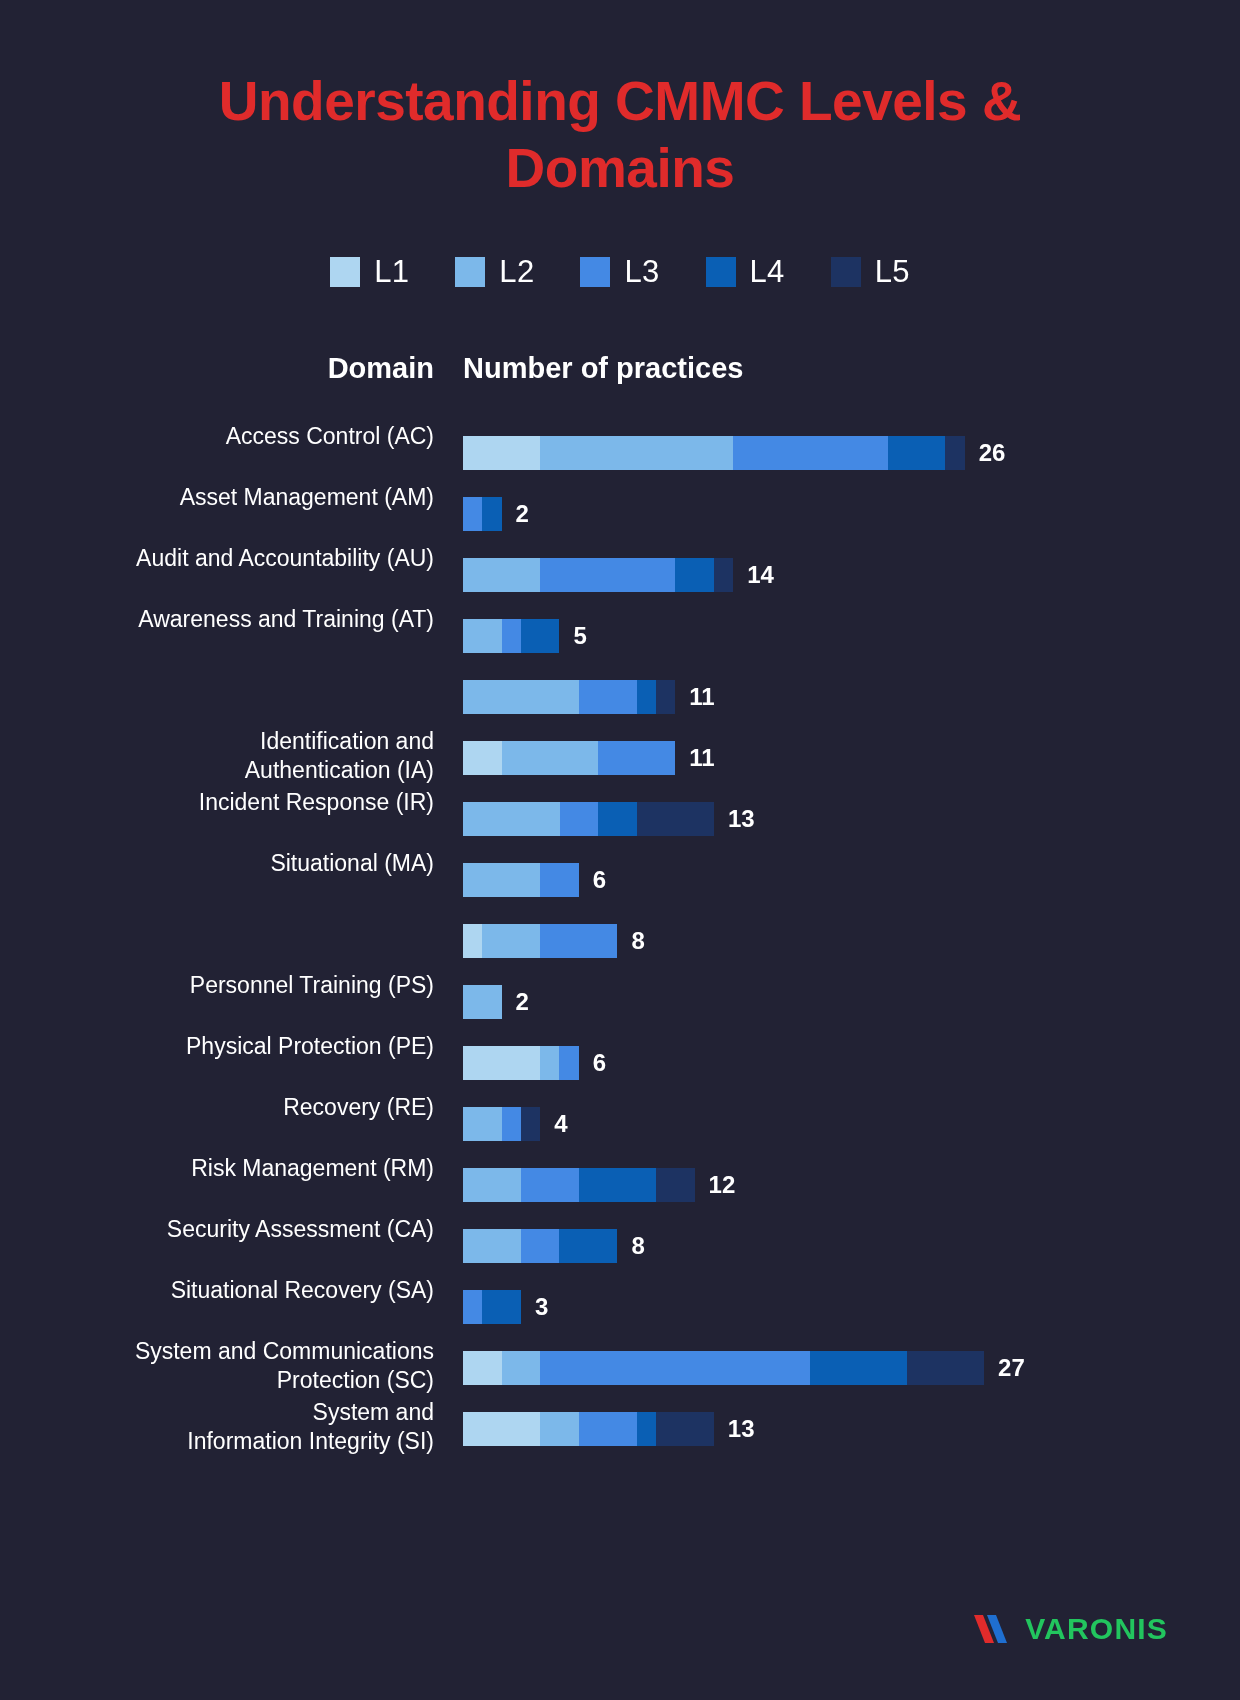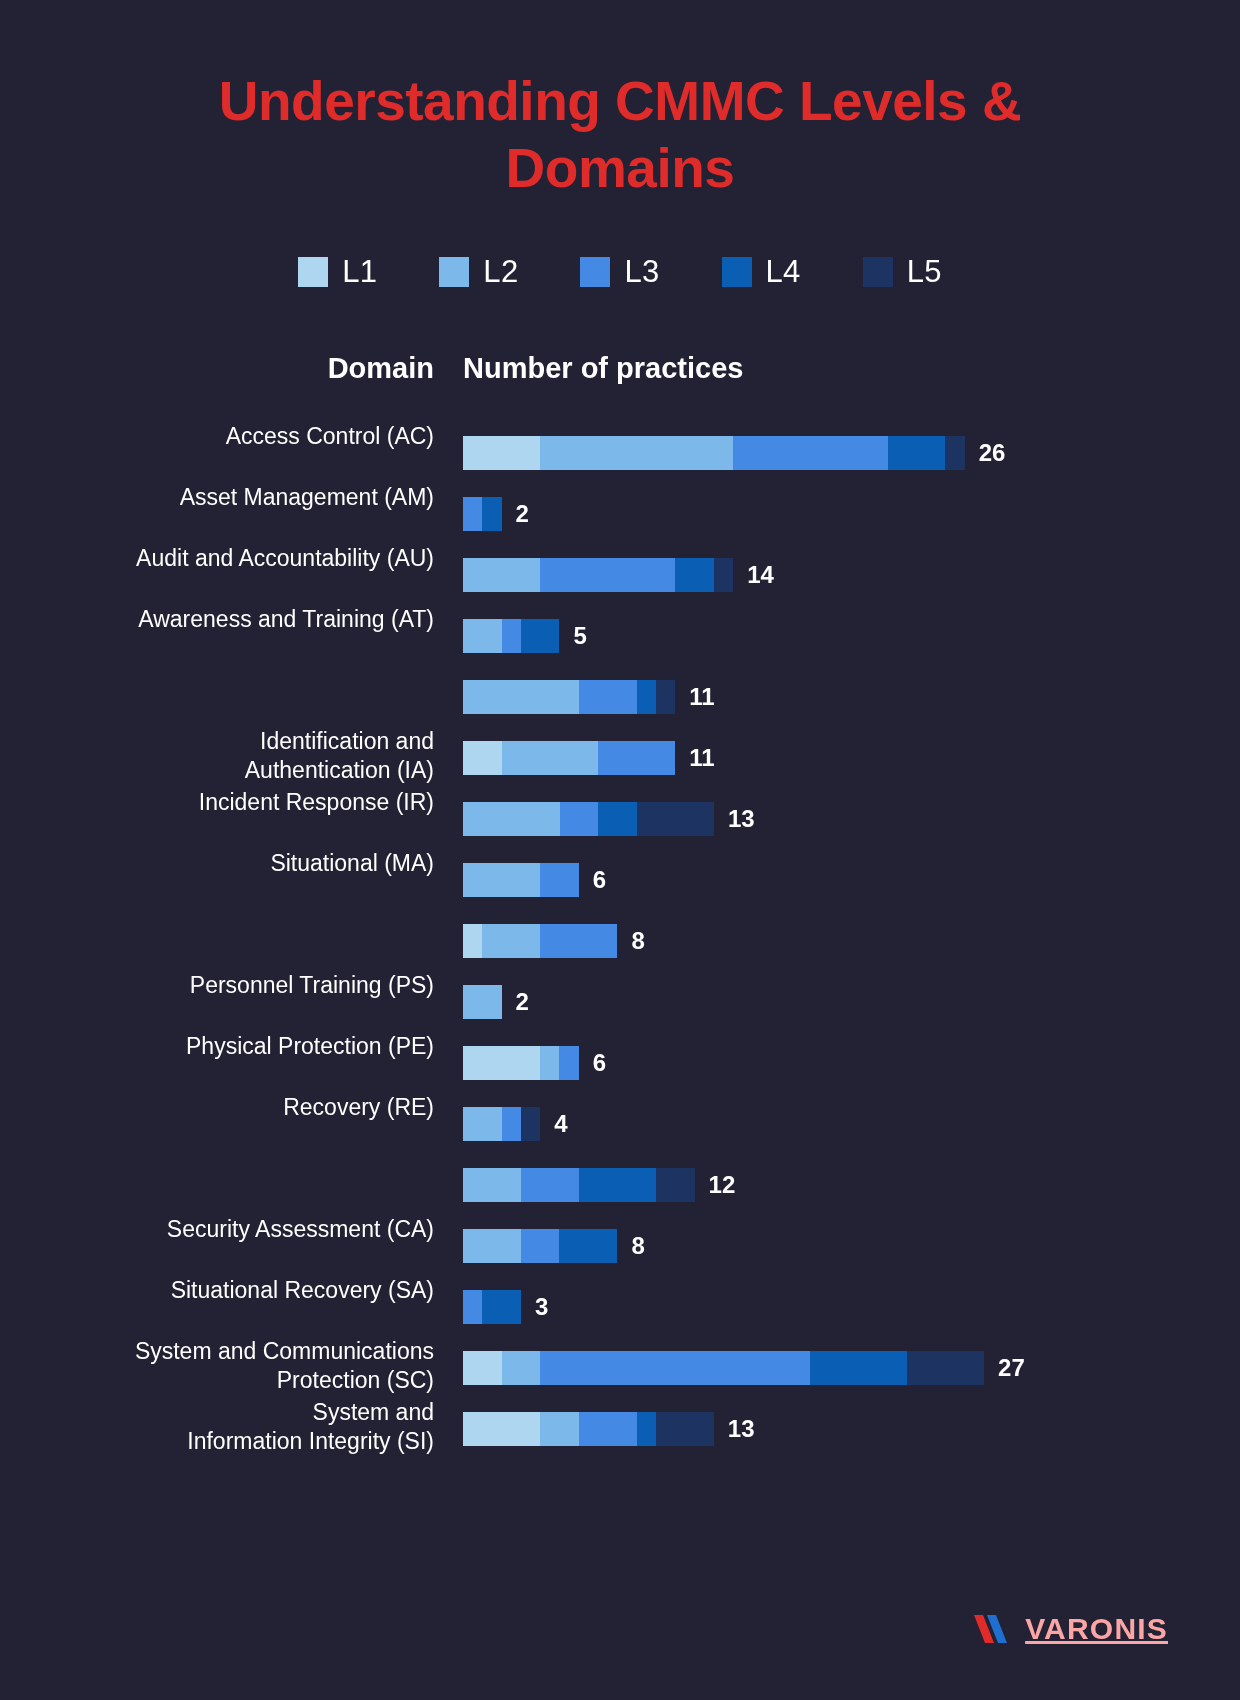--- a/index.html
+++ b/index.html
@@ -20,21 +20,21 @@
     letter-spacing: -0.5px;
     padding-top: 36px;
     width: 1000px;
     margin: 0 auto;
   }
 
   .legend {
     display: flex;
     justify-content: center;
     align-items: center;
-    gap: 62px;
+    gap: 46px;
     margin-top: 52px;
   }
   .legend-item { display: flex; align-items: center; gap: 14px; }
   .legend-swatch { width: 30px; height: 30px; display: block; }
   .legend-label { color: #ffffff; font-size: 31px; font-weight: 400; letter-spacing: 0.3px; }
 
   .col-headers {
     position: relative;
     margin-top: 62px;
     height: 42px;
@@ -87,25 +87,24 @@
   .footer-logo {
     position: absolute;
     right: 72px;
     bottom: 86px;
     display: flex;
     align-items: center;
     gap: 9px;
   }
   .logo-mark { display: block; }
   .logo-text {
-    color: #fca5a5;
+    color: #22c55e;
     font-size: 30px;
     font-weight: bold;
     letter-spacing: 1.2px;
-    text-decoration: underline;
   }
 </style>
 </head>
 <body>
 
 <div class="page">
 
   <h1 class="title">Understanding CMMC Levels
 &amp; Domains</h1>
 
@@ -264,20 +263,21 @@
         <div class="bar-wrap">
           <div class="bar">
             <div class="seg" style="width: 38.6px; background: rgb(124, 184, 234);"></div>
             <div class="seg" style="width: 19.3px; background: rgb(68, 137, 228);"></div>
             <div class="seg" style="width: 19.3px; background: rgb(29, 51, 98);"></div>
           </div>
           <div class="bar-total">4</div>
         </div>
       </div>
       <div class="row">
+        <div class="row-label">Risk Management (RM)</div>
         <div class="bar-wrap">
           <div class="bar">
             <div class="seg" style="width: 57.9px; background: rgb(124, 184, 234);"></div>
             <div class="seg" style="width: 57.9px; background: rgb(68, 137, 228);"></div>
             <div class="seg" style="width: 77.2px; background: rgb(10, 95, 180);"></div>
             <div class="seg" style="width: 38.6px; background: rgb(29, 51, 98);"></div>
           </div>
           <div class="bar-total">12</div>
         </div>
       </div>

